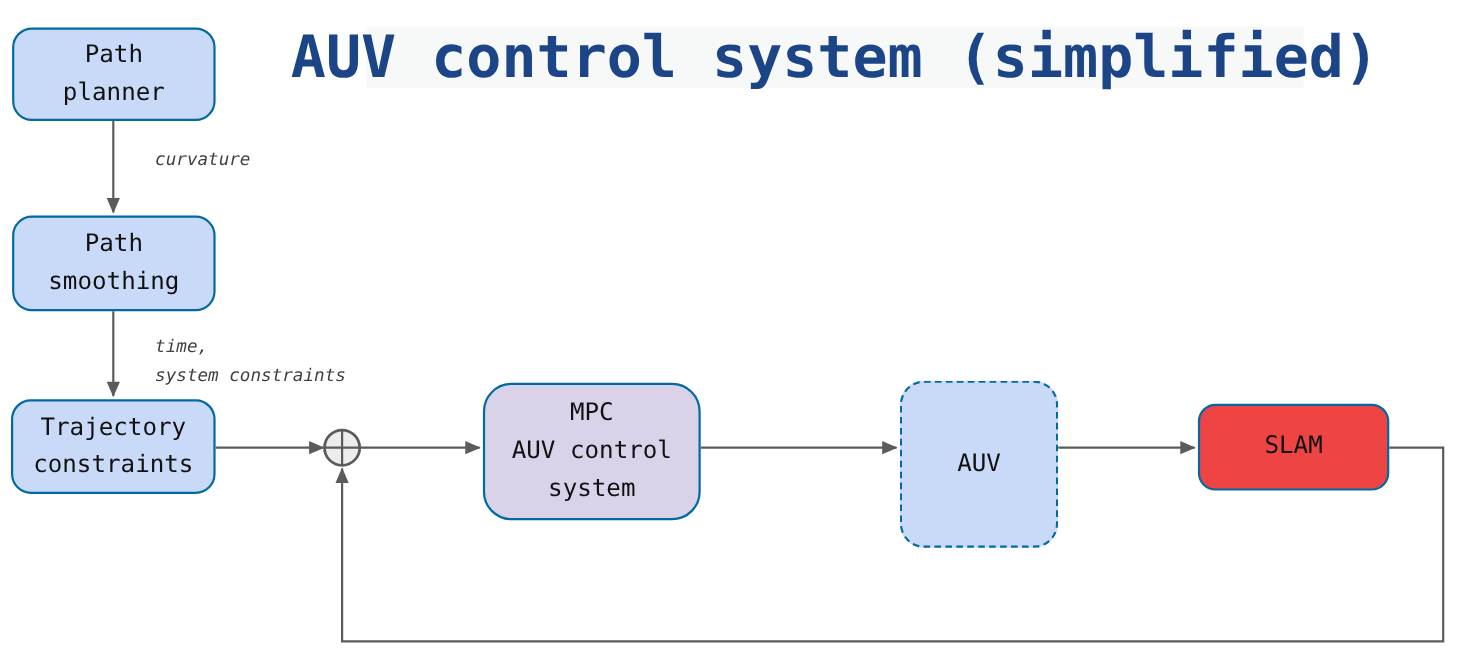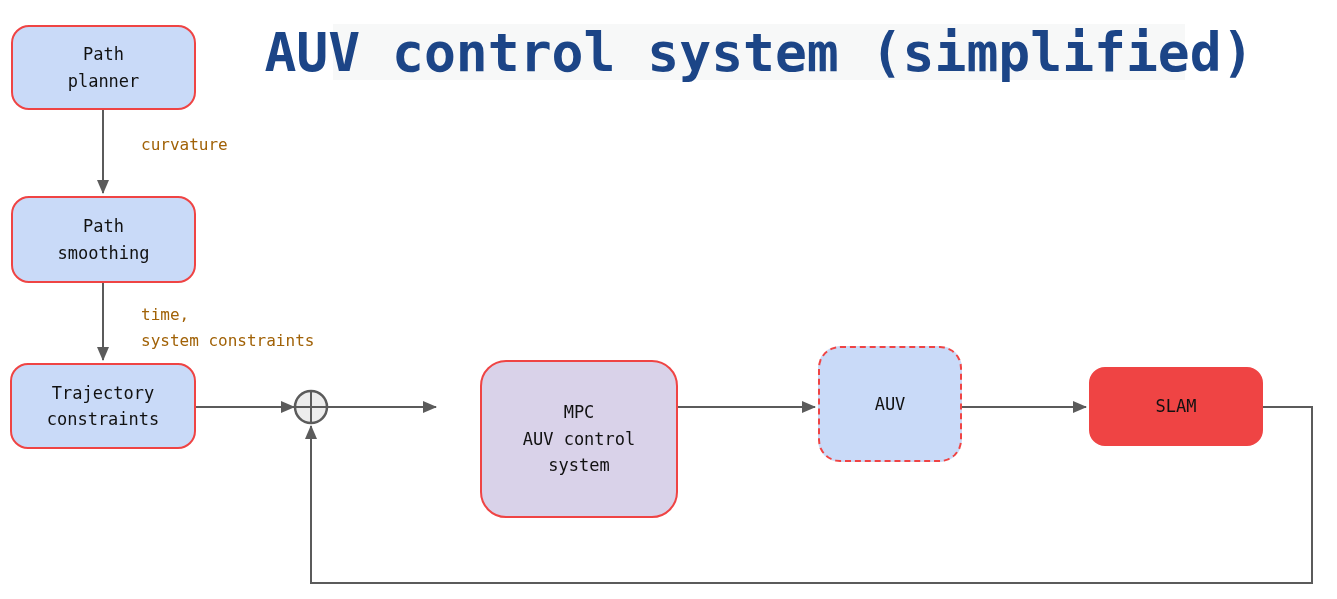--- a/index.html
+++ b/index.html
@@ -13,60 +13,61 @@
   }
   #connectors {
     position: absolute;
     left: 0; top: 0;
     width: 1337px; height: 599px;
     pointer-events: none;
   }
   .box {
     position: absolute;
     box-sizing: border-box;
-    border: 2px solid #ef4444;
+    border: 2px solid #0369a1;
     display: flex;
     align-items: center;
     justify-content: center;
     text-align: center;
-    font-size: 17px;
+    font-size: 22px;
     line-height: 1.55;
     color: #111111;
     white-space: pre-line;
   }
   .box-blue   { background: #c9daf8; border-radius: 18px; }
   .box-purple { background: #d9d2e9; border-radius: 26px; }
   .box-teal   { background: #ef4444; border-radius: 16px; }
   .box-dashed { border-style: dashed; border-radius: 22px; }
 
   #box-path-planner          { left: 11px;   top: 25px;  width: 185px; height: 85px;  }
   #box-path-smoothing        { left: 11px;   top: 196px; width: 185px; height: 87px;  }
   #box-trajectory-generation { left: 10px;   top: 363px; width: 186px; height: 86px;  }
-  #box-mpc                   { left: 439px;  top: 360px; width: 198px; height: 158px; margin-left: 41px; }
-  #box-auv                   { left: 818px;  top: 346px; width: 144px; height: 116px; }
+  #box-mpc                   { left: 439px;  top: 348px; width: 198px; height: 125px; }
+  #box-auv                   { left: 818px;  top: 346px; width: 144px; height: 152px; }
   #box-slam                  { left: 1089px; top: 367px; width: 174px; height: 79px;  }
 
   .title-strip {
     position: absolute;
     left: 333px; top: 24px;
     width: 852px; height: 56px;
     background: #f7f8f8;
     display: flex;
     align-items: center;
     justify-content: center;
     font-weight: bold;
     font-size: 53px;
     color: #1c4587;
     white-space: nowrap;
   }
   .edge-label {
     position: absolute;
+    font-style: italic;
     font-size: 16px;
     line-height: 1.65;
-    color: #a16207;
+    color: #404040;
     white-space: pre-line;
   }
   #label-curvature { left: 141px; top: 132px; }
   #label-time      { left: 141px; top: 302px; }
 </style>
 </head>
 <body>
 
 <div id="stage">
 

